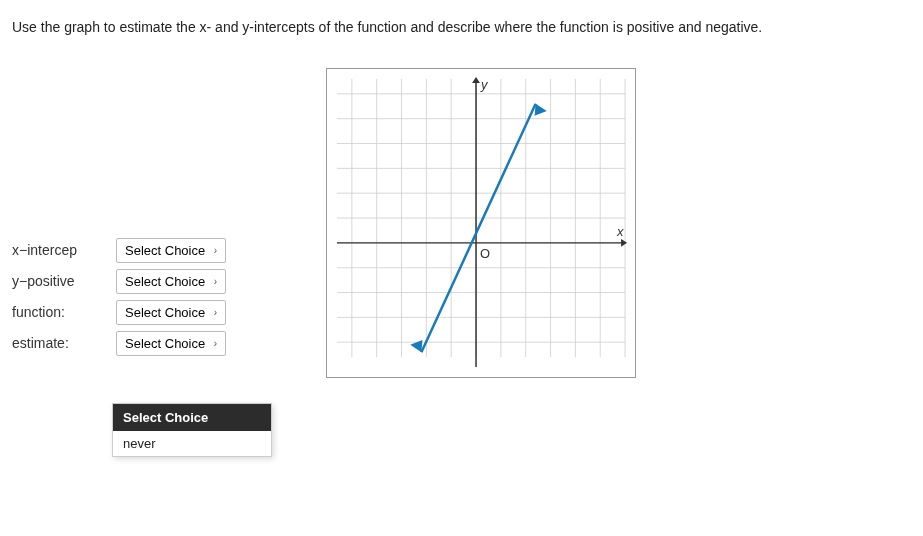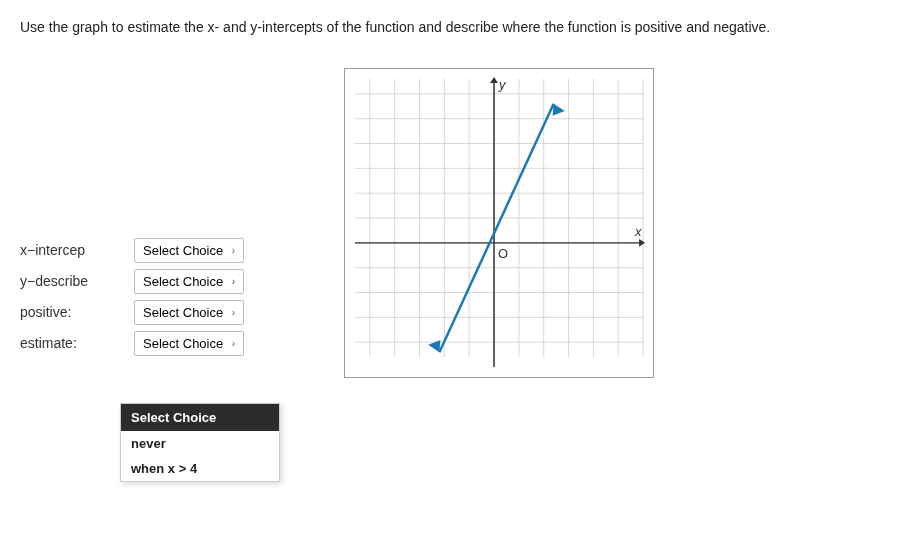--- a/index.html
+++ b/index.html
@@ -6,21 +6,21 @@
     body {
       font-family: Arial, sans-serif;
       background: #fff;
       width: 923px;
       height: 536px;
       overflow: hidden;
       position: relative;
     }
 
     .page-container {
-      padding: 18px 20px;
+      padding: 18px 12px;
       position: relative;
     }
 
     .instruction {
       font-size: 14px;
       color: #222;
       margin-bottom: 20px;
       line-height: 1.4;
     }
 
@@ -35,21 +35,21 @@
       display: flex;
       flex-direction: column;
       gap: 6px;
       margin-top: 180px;
       position: relative;
     }
 
     .row {
       display: flex;
       align-items: center;
-      gap: 24px;
+      gap: 14px;
       font-size: 14px;
       color: #333;
     }
 
     .row-label {
       min-width: 90px;
       font-size: 14px;
       color: #333;
     }
 
@@ -96,21 +96,20 @@
       font-size: 13px;
       font-weight: bold;
     }
 
     .dropdown-item {
       padding: 5px 10px;
       font-size: 13px;
       color: #222;
       cursor: pointer;
       background: #fff;
-      font-weight: bold;
     }
 
     
     .graph-area {
       margin-left: 60px;
       margin-top: 10px;
     }
 
     .graph-svg {
       display: block;
@@ -133,46 +132,45 @@
 
   <div class="content-area">
 
     <div style="position: relative;">
       <div class="left-panel">
 
         <div class="dropdown-overlay">
           <div class="dropdown-menu">
             <div class="dropdown-header">Select Choice</div>
             <div class="dropdown-item">never</div>
-            <div class="dropdown-item">when x &gt; 4</div>
           </div>
         </div>
 
         <div class="row">
           <span class="row-label">x−intercep</span>
           <div class="select-wrapper">
             <button class="select-btn">
               <span>Select Choice</span>
               <span class="chevron">›</span>
             </button>
           </div>
         </div>
 
         <div class="row">
-          <span class="row-label">y−describe</span>
-          <div class="select-wrapper">
-            <button class="select-btn">
-              <span>Select Choice</span>
-              <span class="chevron">›</span>
-            </button>
-          </div>
-        </div>
-
-        <div class="row">
-          <span class="row-label">positive:</span>
+          <span class="row-label">y−positive</span>
+          <div class="select-wrapper">
+            <button class="select-btn">
+              <span>Select Choice</span>
+              <span class="chevron">›</span>
+            </button>
+          </div>
+        </div>
+
+        <div class="row">
+          <span class="row-label">function:</span>
           <div class="select-wrapper">
             <button class="select-btn">
               <span>Select Choice</span>
               <span class="chevron">›</span>
             </button>
           </div>
         </div>
 
         <div class="row">
           <span class="row-label">estimate:</span>

